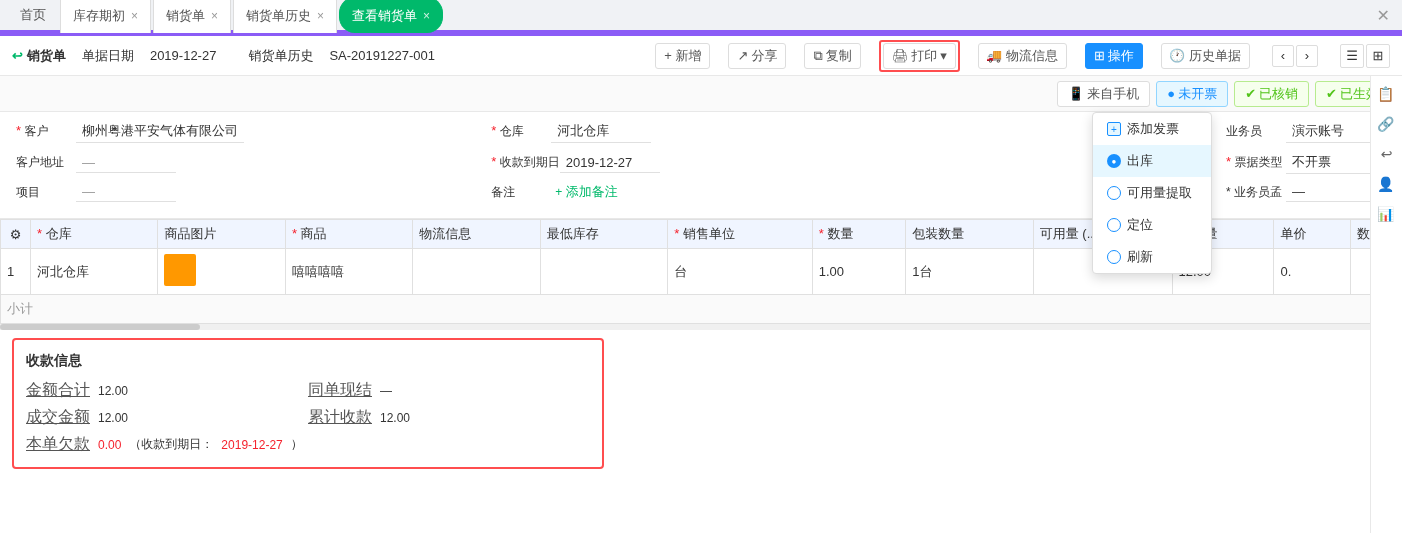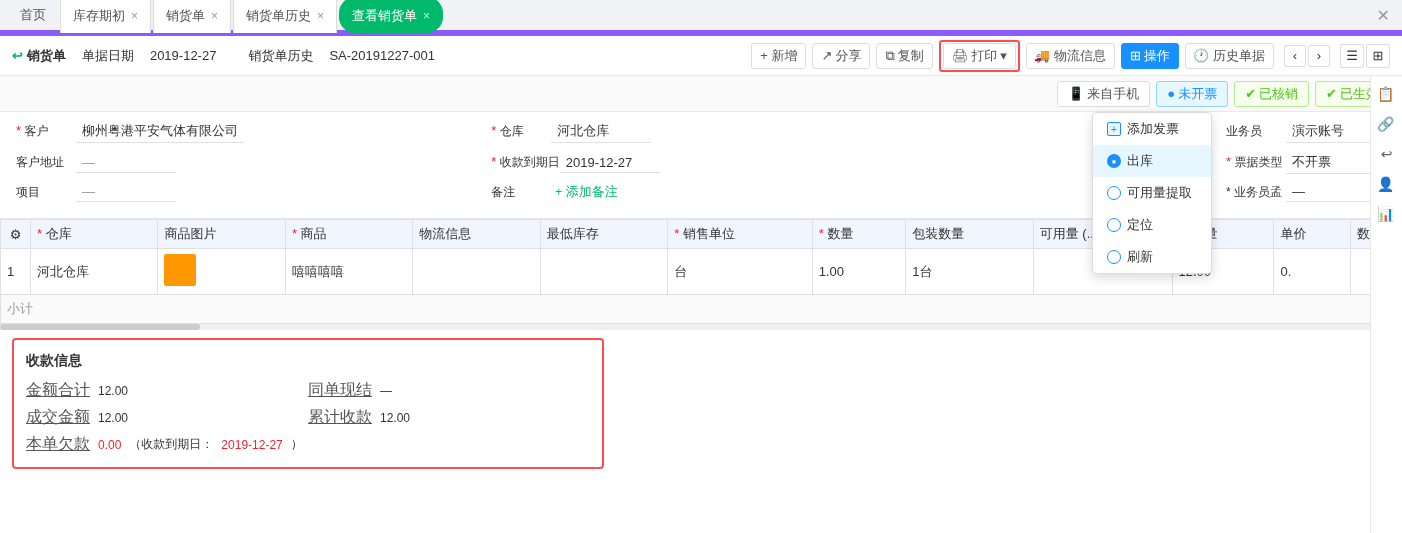--- a/index.html
+++ b/index.html
@@ -98,21 +98,21 @@
       align-items: center;
       gap: 16px;
       flex: 1;
       font-size: 13px;
       color: #555;
     }
     .doc-meta span { color: #333; }
     .doc-actions {
       display: flex;
       align-items: center;
-      gap: 6px;
+      gap: 18px;
     }
     .action-btn {
       display: flex;
       align-items: center;
       gap: 3px;
       padding: 3px 8px;
       border: 1px solid #ddd;
       background: #fff;
       border-radius: 3px;
       cursor: pointer;

